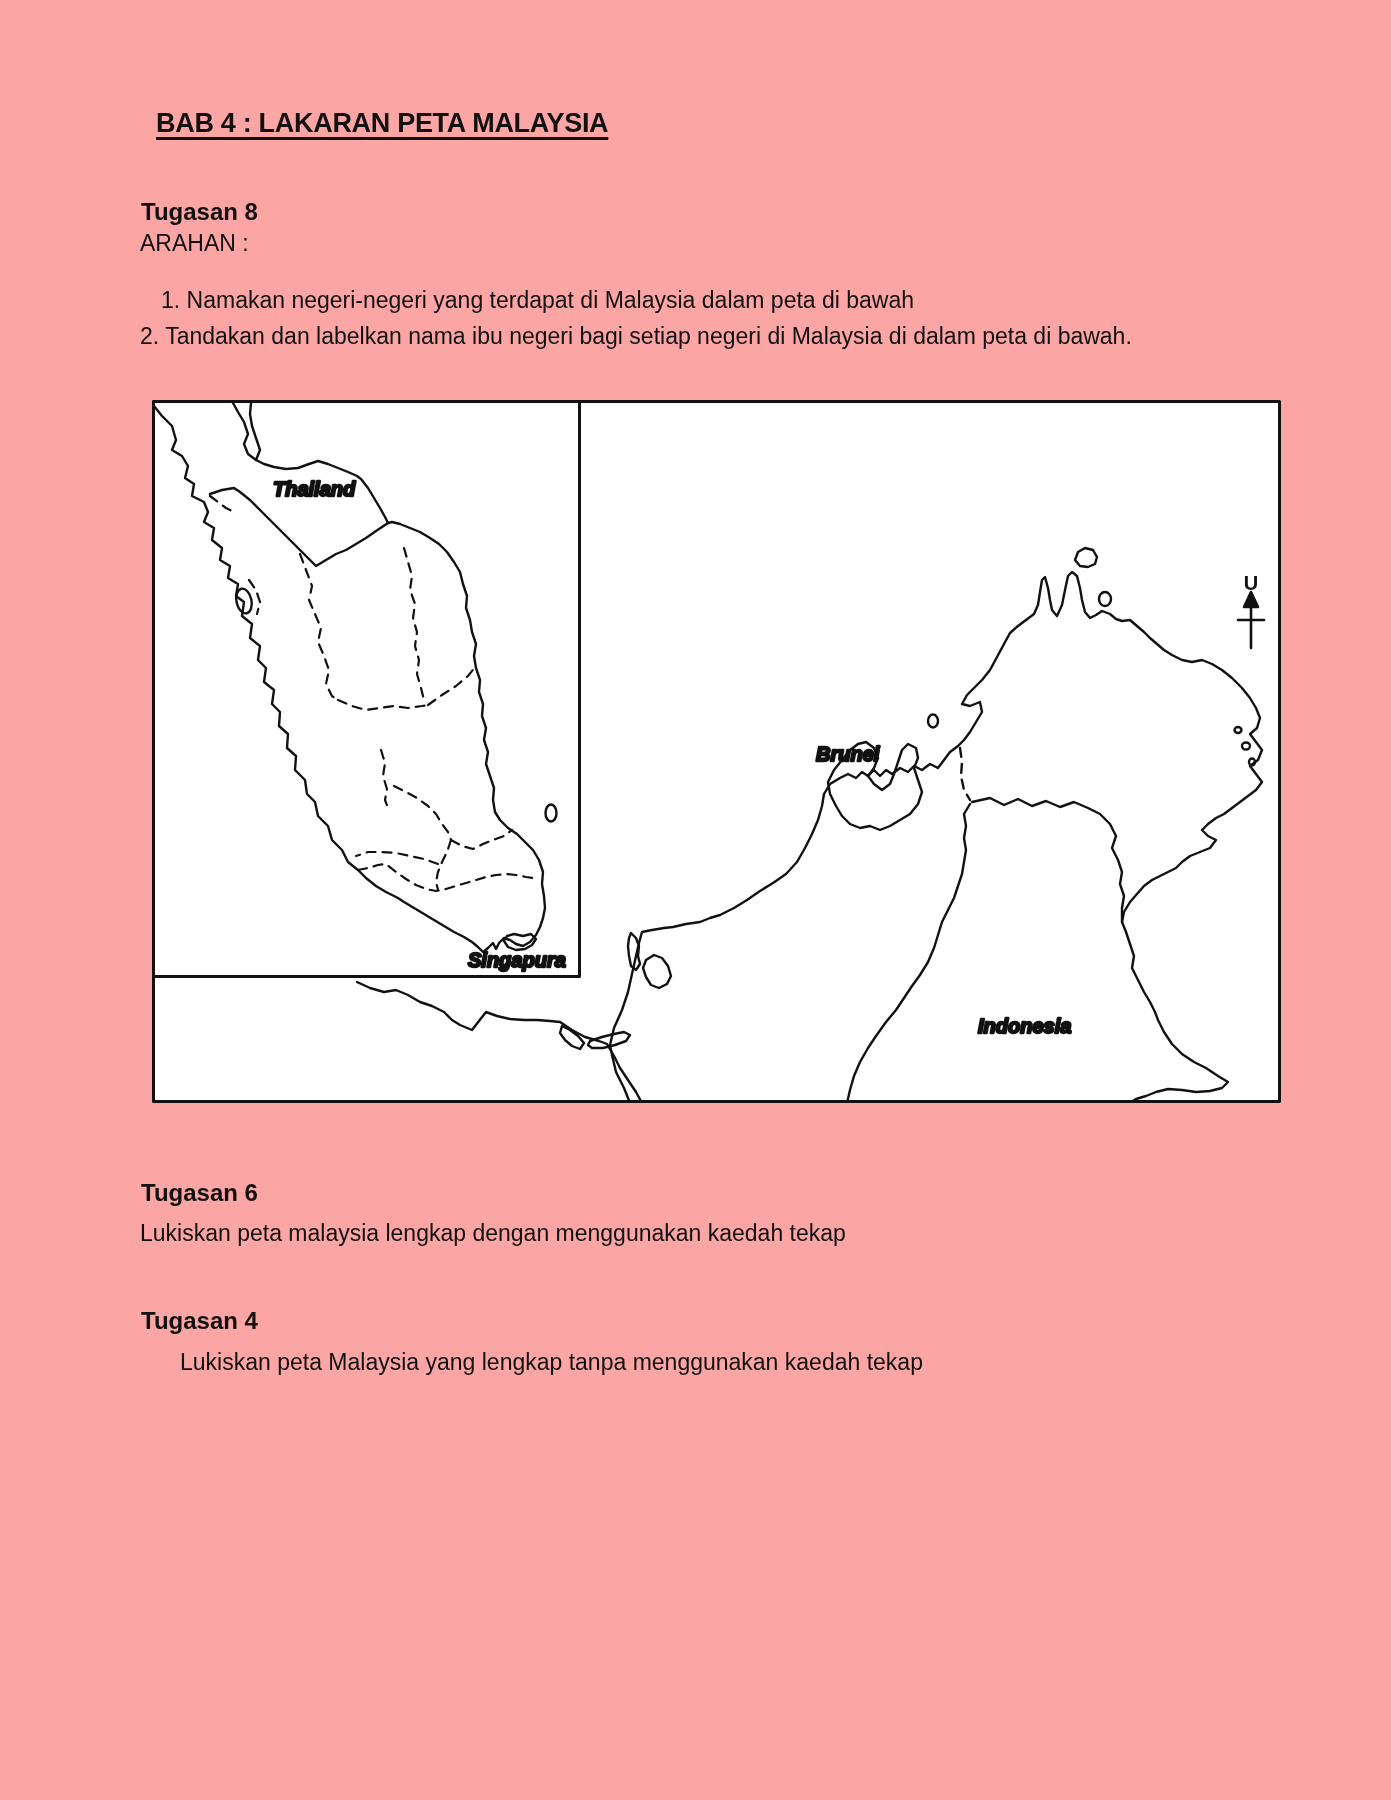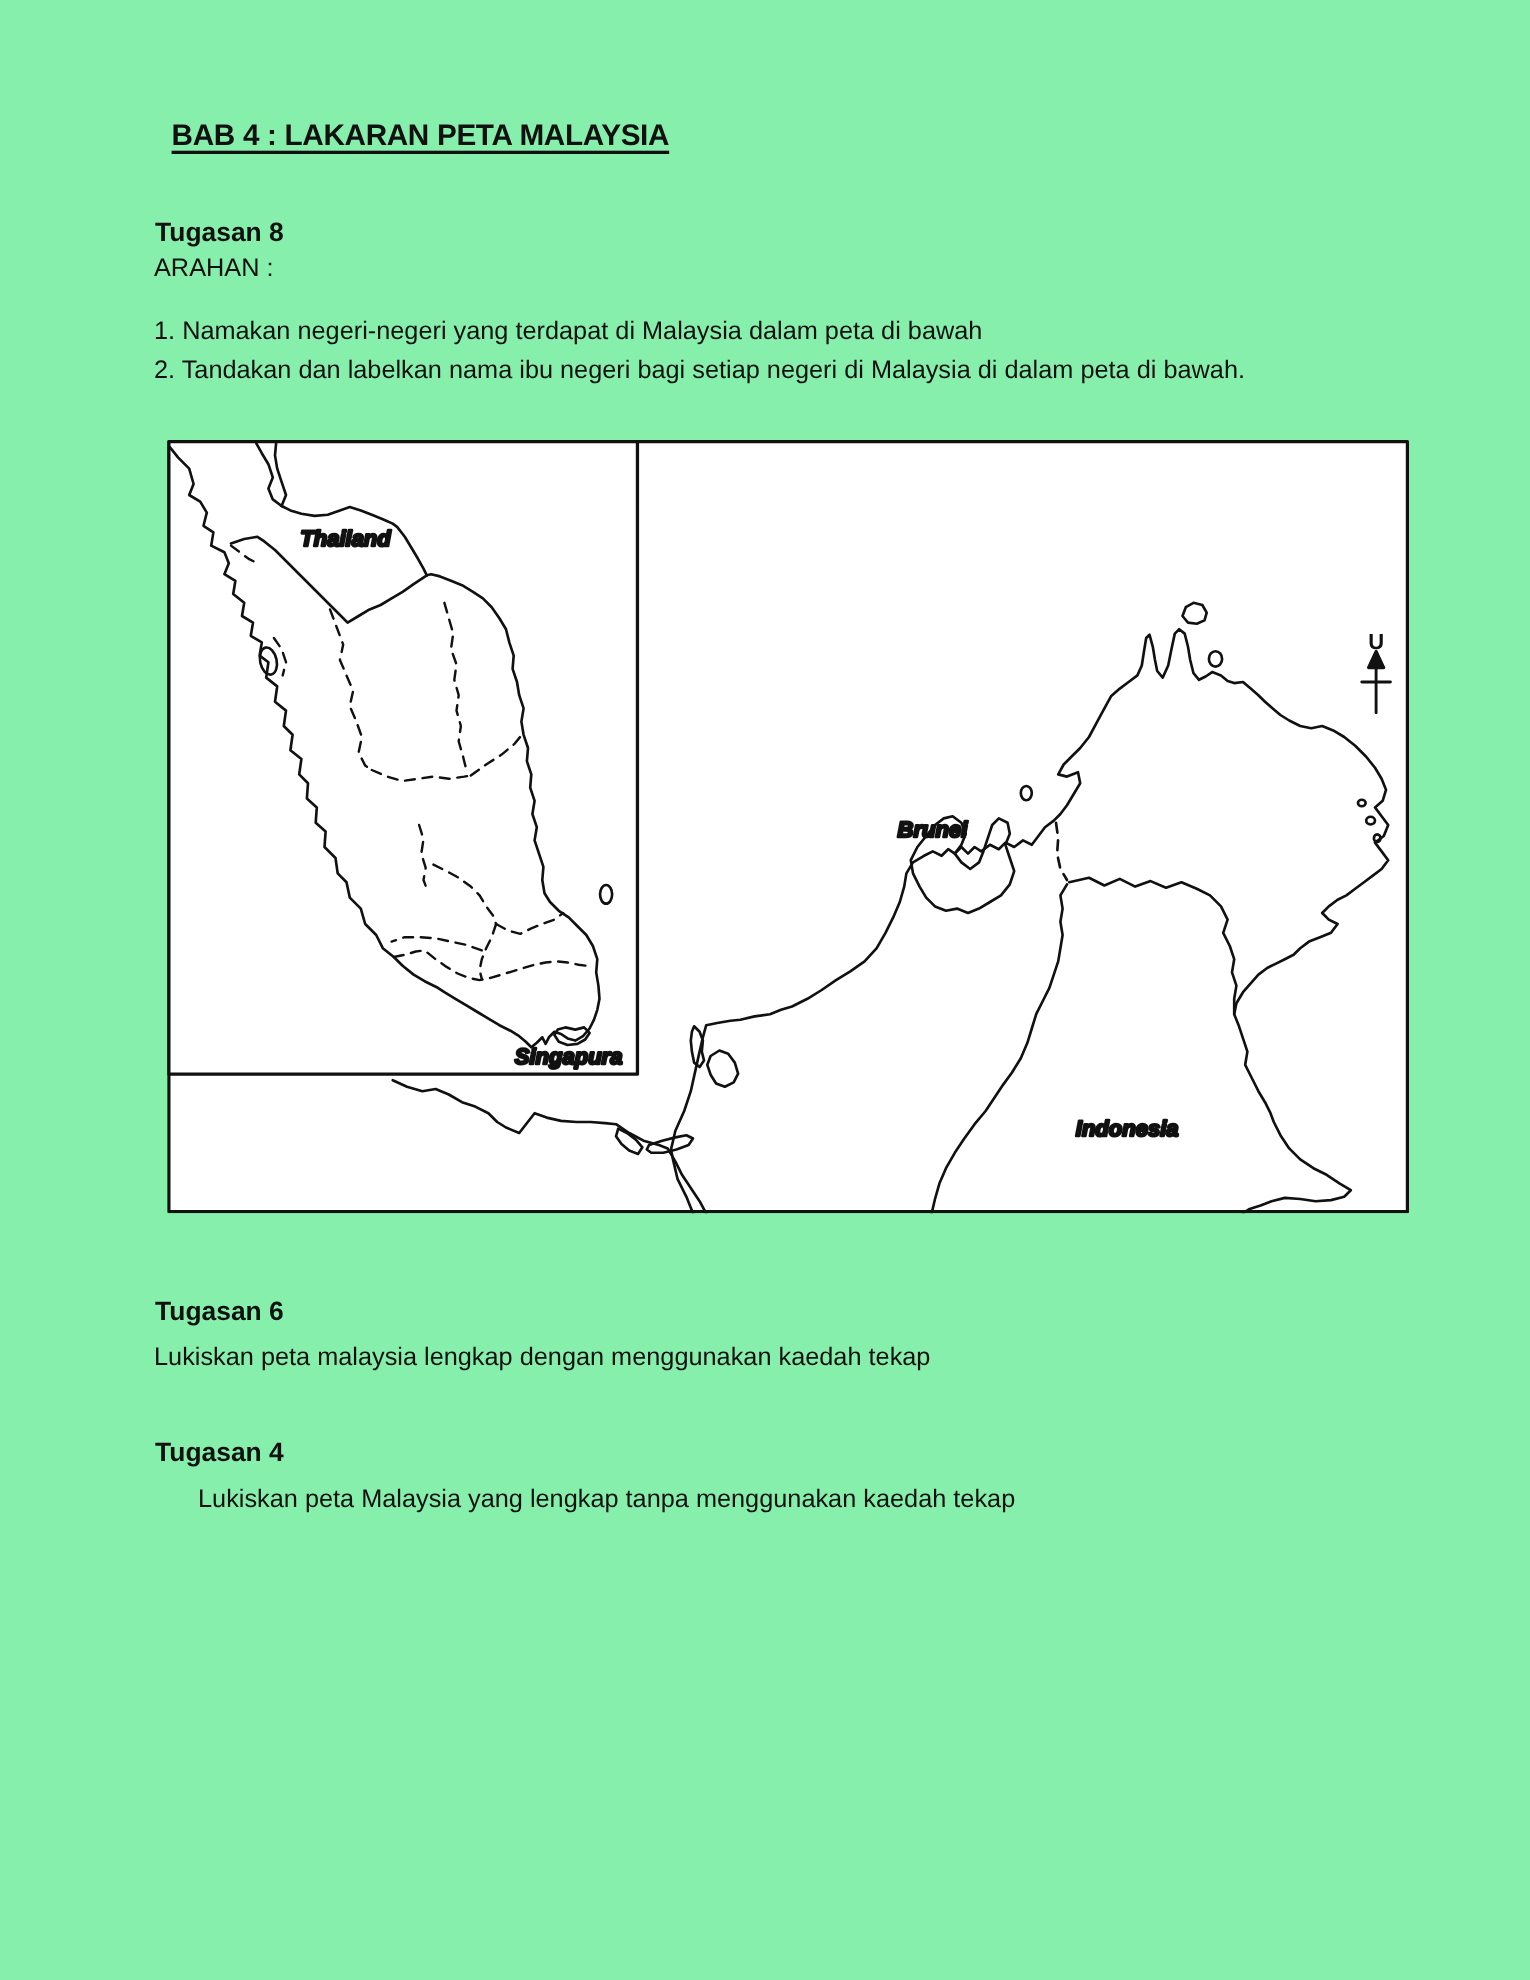--- a/index.html
+++ b/index.html
@@ -1,19 +1,19 @@
 <!DOCTYPE html>
 <html><head>
 <meta charset="utf-8">
 <style>
   html,body{margin:0;padding:0;background:#e9e9e9;}
   .page{
     position:relative;
     width:1391px;height:1800px;
-    background:#86efac;
+    background:#fca5a5;
     font-family:"Liberation Sans", sans-serif;
     color:#111;
     overflow:hidden;
   }
   .doc-title{
     position:absolute;left:156px;top:108px;
     font-size:27px;font-weight:bold;letter-spacing:-0.3px;
     text-decoration:underline;
     text-underline-offset:5px;
     text-decoration-thickness:2.5px;
@@ -21,21 +21,21 @@
   .task-heading{
     position:absolute;left:141px;
     font-size:24px;font-weight:bold;
   }
   .body-line{
     position:absolute;left:140px;
     font-size:23px;font-weight:normal;
   }
   #h-tugasan1{top:198px;}
   #line-arahan{top:230px;}
-  #line-item1{top:287px;}
+  #line-item1{top:287px;margin-left:21px;}
   #line-item2{top:323px;}
   #h-tugasan2{top:1179px;}
   #line-t2{top:1220px;}
   #h-tugasan3{top:1307px;}
   #line-t3{top:1349px;margin-left:40px;}
   .figure{
     position:absolute;left:152px;top:400px;width:1129px;height:703px;
   }
   .map-label{
     font-family:"Liberation Sans", sans-serif;

